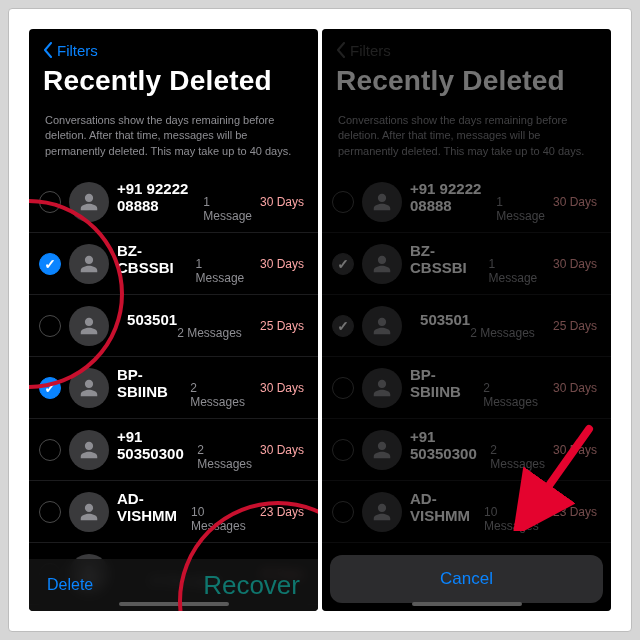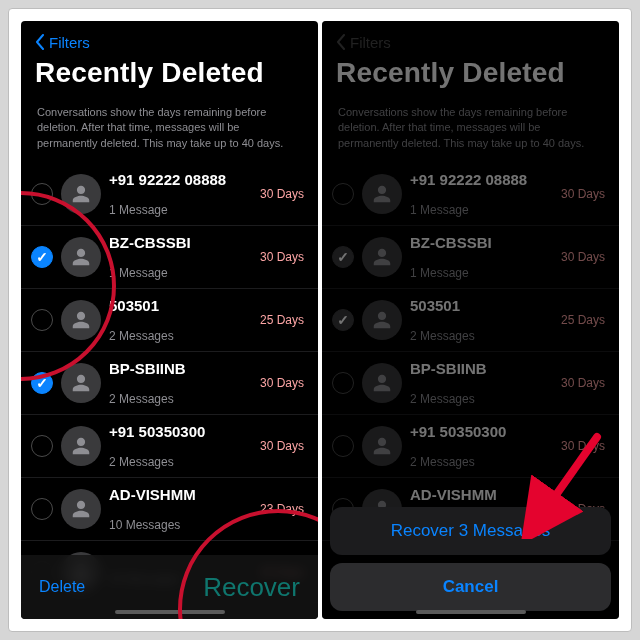--- a/index.html
+++ b/index.html
@@ -1,51 +1,51 @@
 <!DOCTYPE html>
 <html><head>
 <meta charset="utf-8">
 <style>
   * { box-sizing: border-box; margin: 0; padding: 0; }
   html, body { width: 640px; height: 640px; background: #d3d3d3; font-family: -apple-system, "Helvetica Neue", Arial, sans-serif; }
   .stage { position: relative; width: 640px; height: 640px; background: #d6d6d6; }
-  .frame { position: absolute; top: 8px; left: 8px; width: 624px; height: 624px; background: #ffffff; border: 1px solid #bdbdbd; border-radius: 4px; display: flex; gap: 4px; padding: 12px; }
+  .frame { position: absolute; top: 8px; left: 8px; width: 624px; height: 624px; background: #ffffff; border: 1px solid #bdbdbd; border-radius: 4px; display: flex; gap: 4px; padding: 20px; }
   .phone { position: relative; flex: 1; background: #000; border-radius: 4px; overflow: hidden; color: #fff; }
   .dim .overlay-dim { position:absolute; inset:0; background: rgba(0,0,0,0.55); pointer-events:none; }
   .header { padding: 10px 14px 6px 14px; }
   .back-row { display:flex; align-items:center; gap:4px; color:#0a84ff; font-size:15px; height:22px; }
   .back-row.inactive { color:#4a4a4a; }
   .back-chevron { width:10px; height:16px; display:flex; align-items:center; justify-content:center; }
   .title { font-size:28px; font-weight:700; margin-top:4px; letter-spacing:0.2px; }
   .subtitle { color:#8e8e93; font-size:11px; padding: 10px 16px 12px 16px; line-height:1.4; }
   .list { position:relative; }
   .row { display:flex; align-items:center; padding: 8px 14px 8px 10px; border-bottom: 0.5px solid #1c1c1e; gap:8px; min-height:62px; }
   .select-slot { width:22px; height:22px; border-radius:50%; border:1.5px solid #4a4a4a; flex-shrink:0; display:flex; align-items:center; justify-content:center; }
   .select-slot.checked { background:#0a84ff; border-color:#0a84ff; }
   .select-slot.checked-grey { background:#3a3a3c; border-color:#3a3a3c; }
   .check { color:#fff; font-size:14px; font-weight:700; }
   .avatar { width:40px; height:40px; border-radius:50%; background:#3a3a3c; display:flex; align-items:center; justify-content:center; flex-shrink:0; }
   .avatar svg { width:22px; height:22px; fill:#8e8e93; }
-  .row-main { flex:1; display:flex; flex-direction:column; justify-content:center; }
+  .row-main { flex:1; display:flex; flex-direction:row; justify-content:center; }
   .row-title { font-size:15px; font-weight:600; color:#fff; }
   .row-sub { font-size:12px; color:#8e8e93; margin-top:15px; }
   .row-days { font-size:12px; color:#fca5a5; }
-  .toolbar { position:absolute; bottom:0; left:0; right:0; height:64px; display:flex; align-items:center; justify-content:space-between; padding: 0 18px 0 18px; background:rgba(20,20,20,0.85); backdrop-filter: blur(6px); }
+  .toolbar { position:absolute; bottom:0; left:0; right:0; height:52px; display:flex; align-items:center; justify-content:space-between; padding: 0 18px 0 18px; background:rgba(20,20,20,0.85); backdrop-filter: blur(6px); }
   .toolbar .delete { color:#0a84ff; font-size:16px; }
   .toolbar .recover { color:#0f766e; font-size:26px; font-weight:400; }
   .home-ind { position:absolute; bottom:5px; left:50%; transform:translateX(-50%); width:110px; height:4px; border-radius:3px; background:#5a5a5a; }
   
   .anno-circle { position:absolute; border:4px solid #c8102e; border-radius:50%; pointer-events:none; }
   .arrow { position:absolute; pointer-events:none; }
   
   .sheet-wrap { position:absolute; left:8px; right:8px; bottom:8px; }
   .sheet { background:#1c1c1e; border-radius:12px; overflow:hidden; }
   .sheet-msg { text-align:center; color:#8e8e93; font-size:11px; padding:12px 8px; border-bottom:0.5px solid #3a3a3c; }
   .sheet-action { text-align:center; color:#0a84ff; font-size:17px; padding:14px 8px; }
-  .sheet-cancel { background:#2c2c2e; border-radius:12px; text-align:center; color:#0a84ff; font-size:17px; font-weight:700; padding:14px 8px; margin-top:8px; }
+  .sheet-cancel { background:#2c2c2e; border-radius:12px; text-align:center; color:#0a84ff; font-size:17px; font-weight:400; padding:14px 8px; margin-top:8px; }
 </style>
 </head>
 <body>
 
 <div class="stage">
   <div class="frame">
 
     <div class="phone">
       <div class="header">
         <div class="back-row">
@@ -263,21 +263,20 @@
               <div class="row-sub">10 Messages</div>
             </div>
             <div class="row-days">23 Days</div>
           </div>
         </div>
 
       <div class="overlay-dim"></div>
 
       <div class="sheet-wrap">
         <div class="sheet">
-          <div class="sheet-action">Recover 3 Messages</div>
         </div>
         <div class="sheet-cancel">Cancel</div>
       </div>
       <div class="home-ind"></div>
 
       <svg class="arrow" style="right:10px; bottom:80px; width:90px; height:110px;" viewBox="0 0 90 110">
         <defs>
           <marker id="ah" markerWidth="8" markerHeight="8" refX="4" refY="4" orient="auto">
             <polygon points="0,0 8,4 0,8" fill="#e4032e"></polygon>
           </marker>

